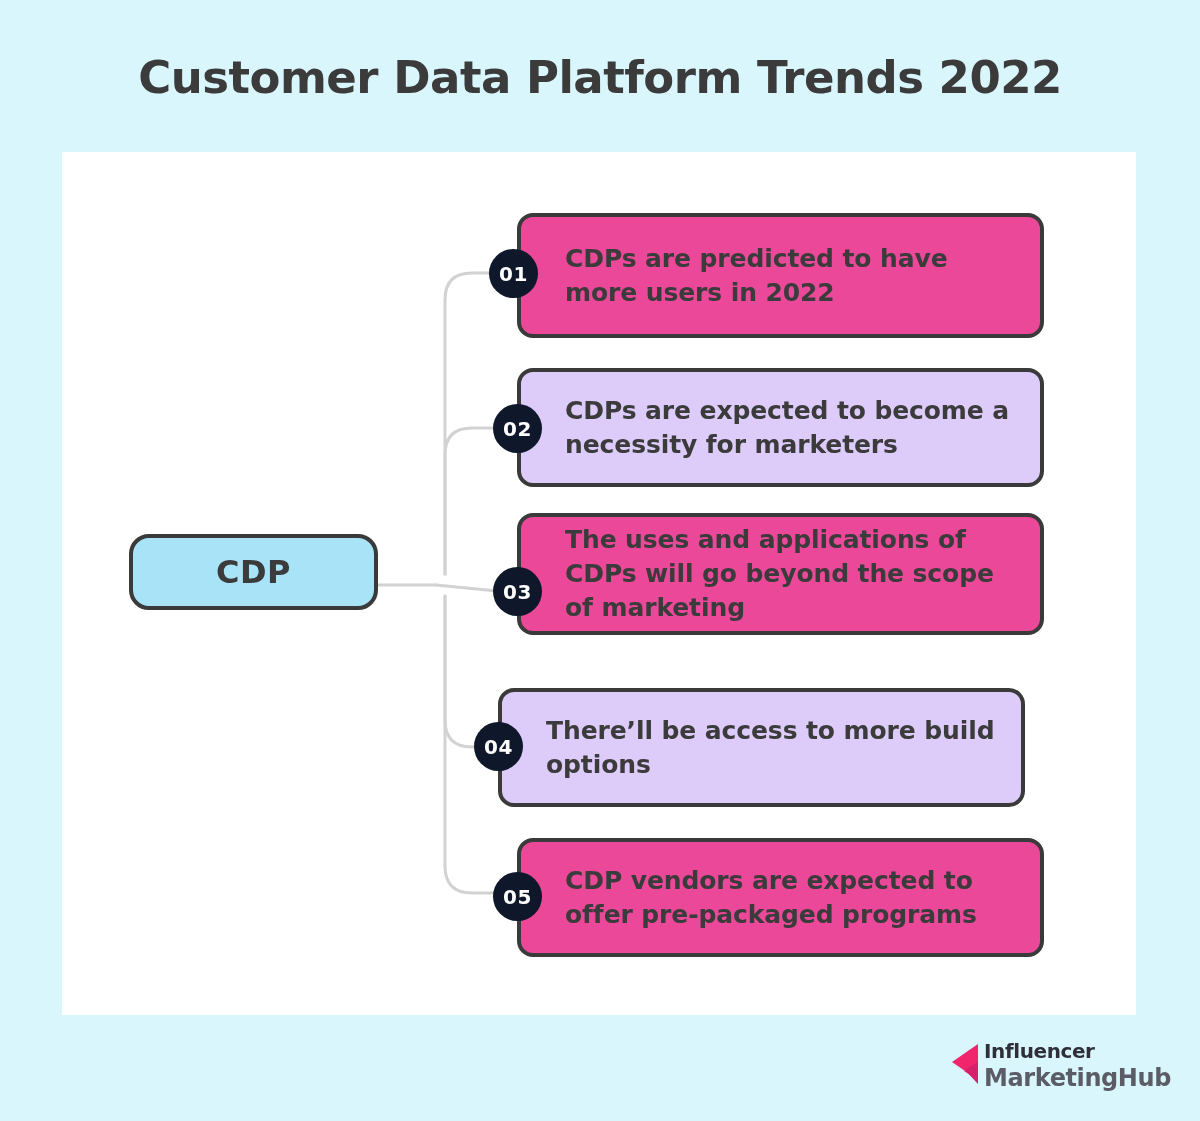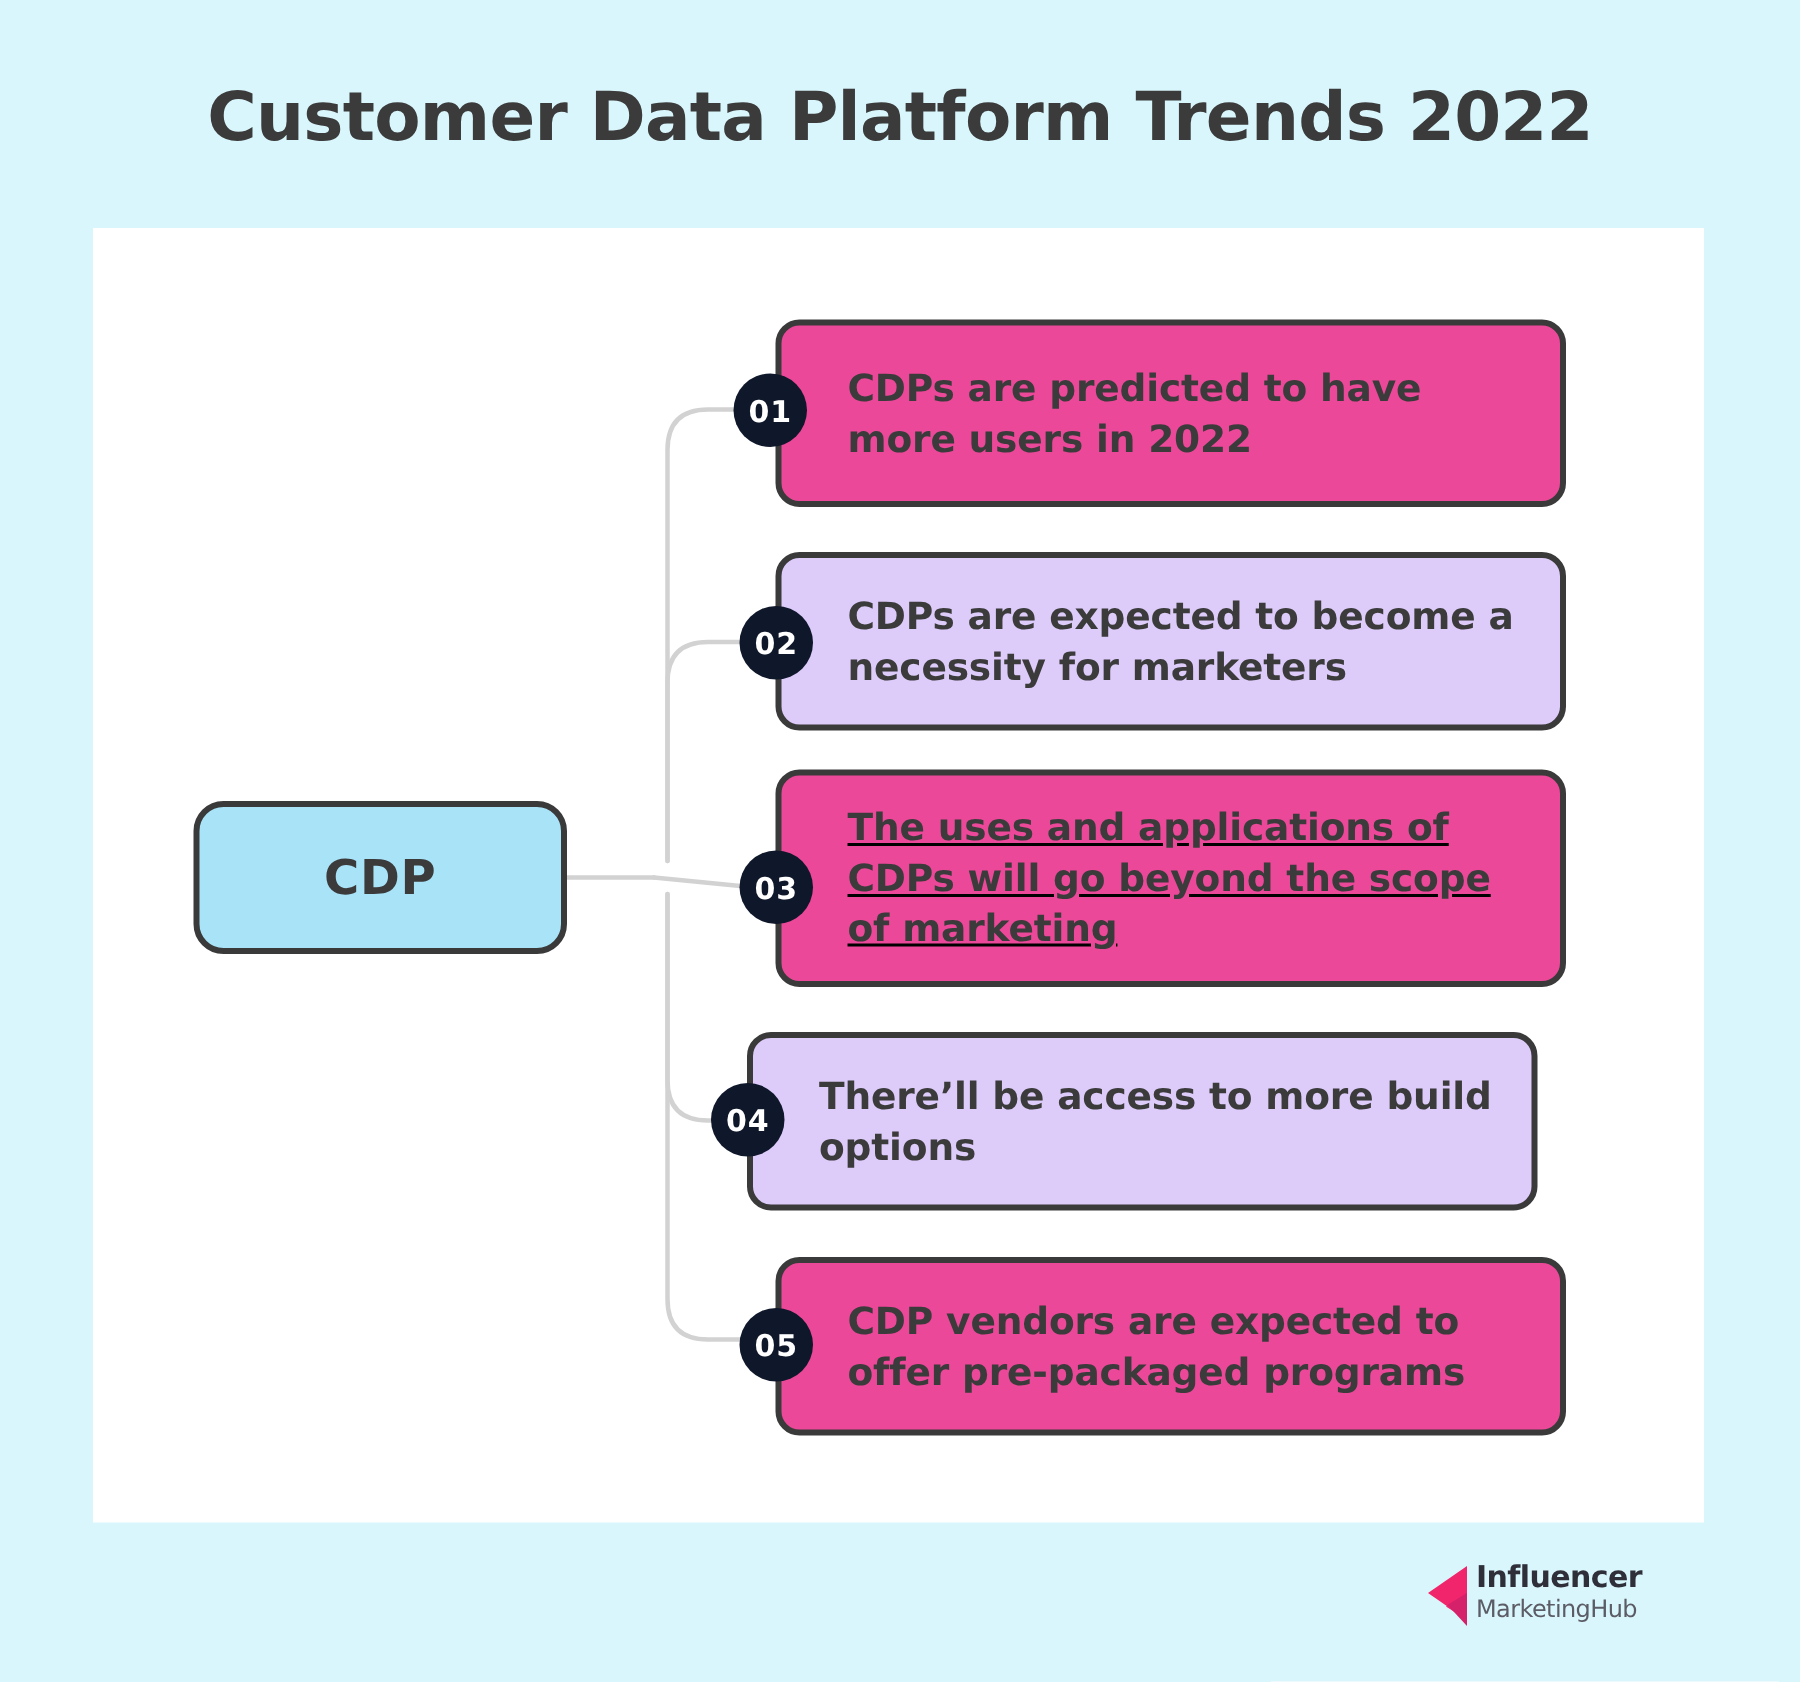--- a/index.html
+++ b/index.html
@@ -55,21 +55,21 @@
     height: 1121px;
     pointer-events: none;
   }
 
   
   #root-node {
     position: absolute;
     left: 129px;
     top: 534px;
     width: 249px;
-    height: 102px;
+    height: 76px;
     background: #a9e3f8;
     border: 4px solid #3a3a3a;
     border-radius: 20px;
     display: flex;
     align-items: center;
     justify-content: center;
   }
   #root-node .root-label {
     font-size: 32px;
     font-weight: bold;
@@ -140,22 +140,22 @@
     width: 148px;
   }
   #logo-line1 {
     font-size: 20px;
     font-weight: bold;
     color: #2f2f3a;
     line-height: 1.18;
     letter-spacing: -0.4px;
   }
   #logo-line2 {
-    font-size: 16px;
-    font-weight: normal;
+    font-size: 24px;
+    font-weight: bold;
     color: #5c5c66;
     line-height: 1.18;
     letter-spacing: -0.4px;
   }
 </style>
 </head>
 <body>
 
 <div id="canvas">
 
@@ -192,21 +192,21 @@
   </div>
 
   <div class="branch" style="left:517px; top:368px; width:527px; height:119px;">
     <div class="card purple" style="width:527px; height:119px;">
       <div class="card-text">CDPs are expected to become a necessity for marketers</div>
     </div>
     <div class="badge" style="left:-24px; top:36px;">02</div>
   </div>
 
   <div class="branch" style="left:517px; top:513px; width:527px; height:145px;">
-    <div class="card orange" style="width:527px; height:145px;text-decoration:underline;">
+    <div class="card orange" style="width:527px; height:122px;">
       <div class="card-text">The uses and applications of CDPs will go beyond the scope of marketing</div>
     </div>
     <div class="badge" style="left:-24px; top:54px;">03</div>
   </div>
 
   <div class="branch" style="left:498px; top:688px; width:527px; height:119px;">
     <div class="card purple" style="width:527px; height:119px;">
       <div class="card-text">There’ll be access to more build options</div>
     </div>
     <div class="badge" style="left:-24px; top:34px;">04</div>

